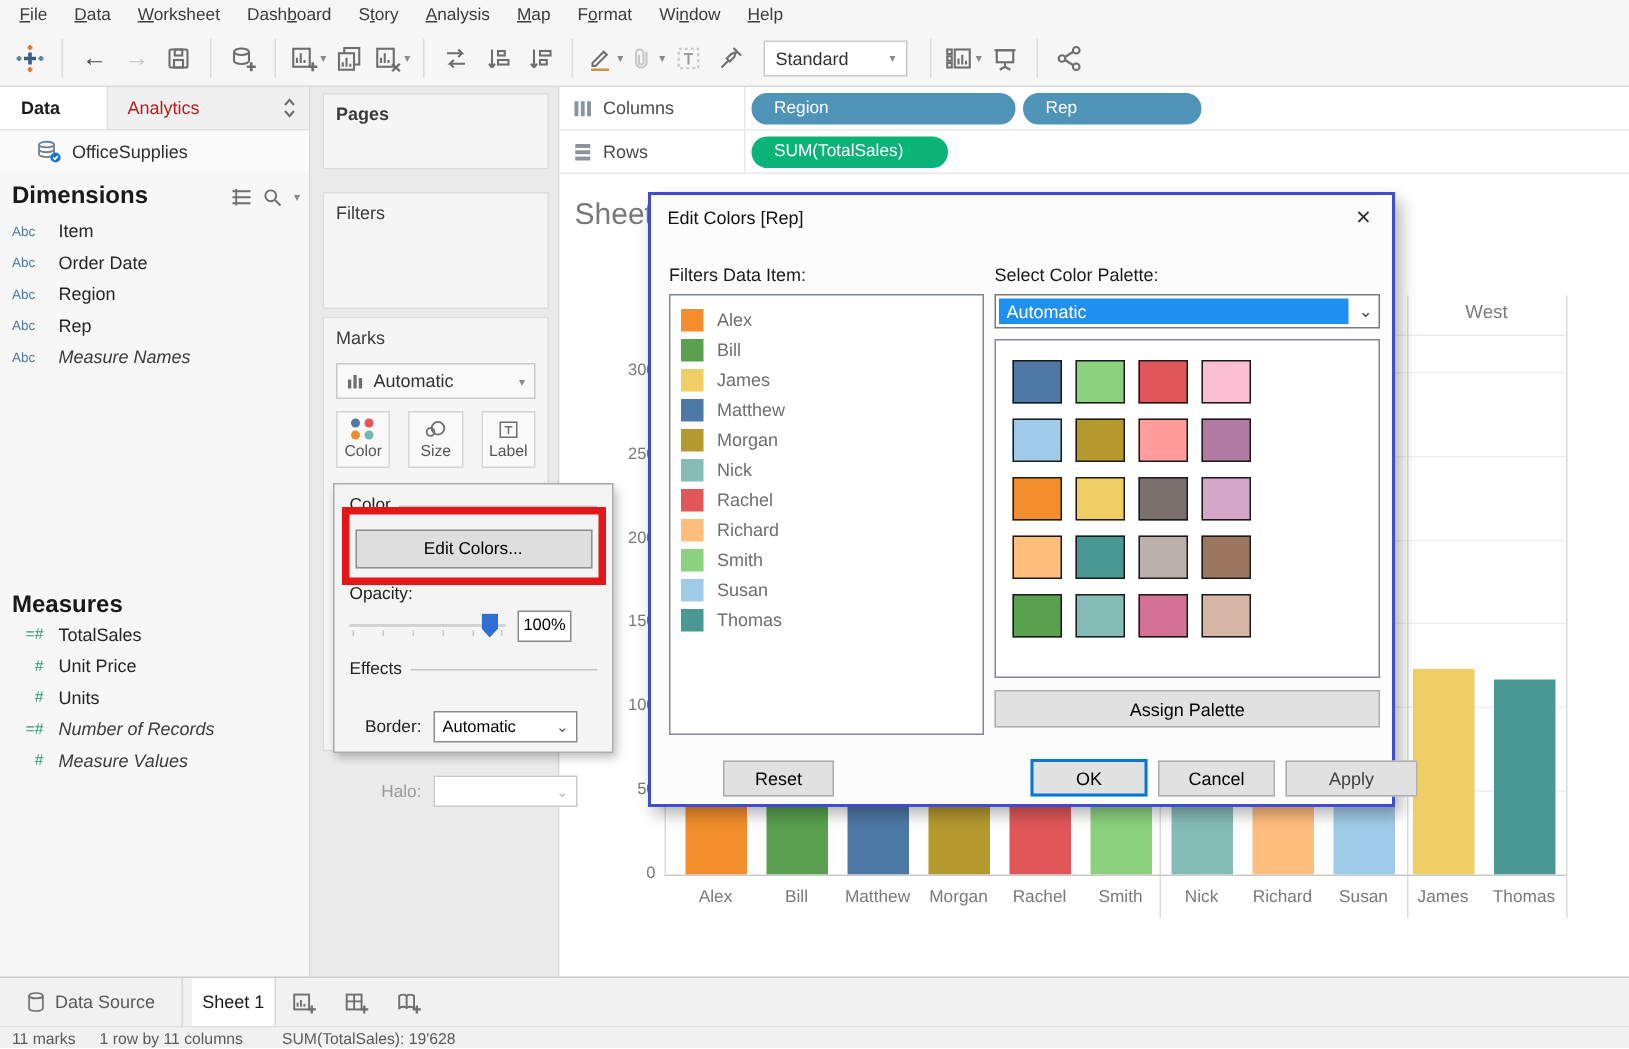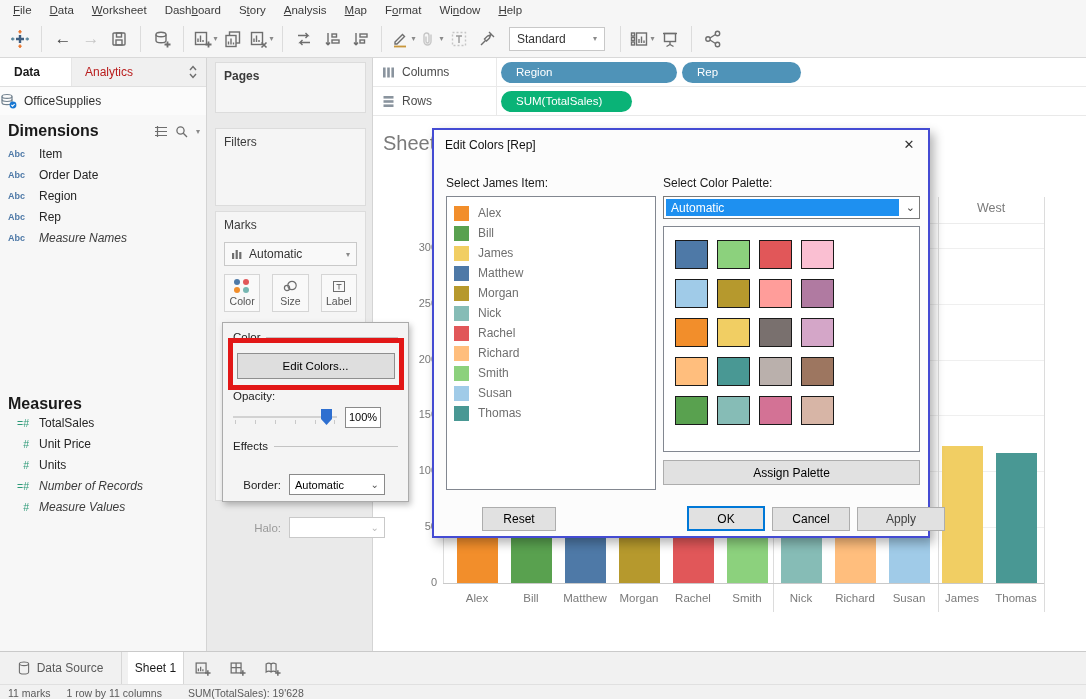--- a/index.html
+++ b/index.html
@@ -21,27 +21,27 @@
   .fit-combo{width:96px;height:24px;background:#fff;border:1px solid #C8C8C8;display:flex;align-items:center;justify-content:space-between;padding:0 7px;color:#333;margin:0 8px;font-size:12px;}
   svg.tbi{stroke:#6E6E6E;fill:none;stroke-width:1.4;}
   svg.tbi.dis{stroke:#C6C6C6;}
 
   
   .data-pane{position:absolute;left:0;top:58px;width:207px;height:593px;background:#F7F7F7;border-right:1px solid #D4D4D4;}
   .pane-tabs{display:flex;height:29px;background:#F0F0F0;border-bottom:1px solid #E0E0E0;align-items:stretch;}
   .tab-data{width:72px;background:#fff;display:flex;align-items:center;padding-left:14px;font-weight:bold;color:#1a1a1a;border-right:1px solid #E6E6E6;}
   .tab-analytics{flex:1;display:flex;align-items:center;padding-left:13px;color:#b91c1c;}
   .tab-sort{width:26px;display:flex;align-items:center;justify-content:center;}
-  .ds-row{height:28px;display:flex;align-items:center;gap:7px;padding-left:0;background:#FBFBFB;color:#2f2f2f;}
+  .ds-row{height:28px;display:flex;align-items:center;gap:7px;padding-left:24px;background:#FBFBFB;color:#2f2f2f;}
   .pane-section-h{display:flex;align-items:center;height:24px;padding:0 6px 0 8px;margin-top:4px;}
   .pane-section-h b{font-size:16px;color:#1a1a1a;flex:1;}
   .hdr-ic{display:flex;align-items:center;gap:7px;color:#6E6E6E;}
   .field-row{height:21px;display:flex;align-items:center;padding-left:8px;gap:7px;}
   .ficon{width:24px;font-size:9px;text-align:left;}
-  .ficon.abc{color:#4E79A7;font-weight:bold;}
+  .ficon.abc{color:#4E79A7;}
   .ficon.num{color:#2D9A78;font-size:10.5px;text-align:right;padding-right:3px;}
   .flabel{font-size:12px;color:#262626;}
   .flabel.it{font-style:italic;color:#3c3c3c;}
   .meas-header{margin-top:0;position:absolute;top:334px;left:0;right:0;}
   #meas-list{position:absolute;top:354px;left:0;right:0;}
 
   
   .cards-col{position:absolute;left:207px;top:58px;width:166px;height:593px;background:#EAEAEA;border-right:1px solid #D4D4D4;}
   .card{position:absolute;left:8px;width:151px;background:#F5F5F5;border:1px solid #DCDCDC;padding:6px 8px;color:#3b3b3b;font-size:12px;}
   .card-pages{top:4px;height:51px;font-weight:bold;}
@@ -540,21 +540,21 @@
         <div class="xlabel" style="left: 559px;">James</div>
         <div class="xlabel" style="left: 613px;">Thomas</div>
       </div>
   </div>
 
   <div class="dialog">
     <div class="dlg-title">Edit Colors [Rep]</div>
     <div class="dlg-close">
         <span>✕</span>
       </div>
-    <div class="dlg-lbl" style="left:12px;top:46px">Select James Item:</div>
+    <div class="dlg-lbl" style="left:12px;top:46px">Filters Data Item:</div>
     <div class="listbox" id="item-list">
         <div class="ditem">
           <span class="dswatch" style="background: rgb(242, 142, 43);"></span>
           <span>Alex</span>
         </div>
         <div class="ditem">
           <span class="dswatch" style="background: rgb(89, 161, 79);"></span>
           <span>Bill</span>
         </div>
         <div class="ditem">

